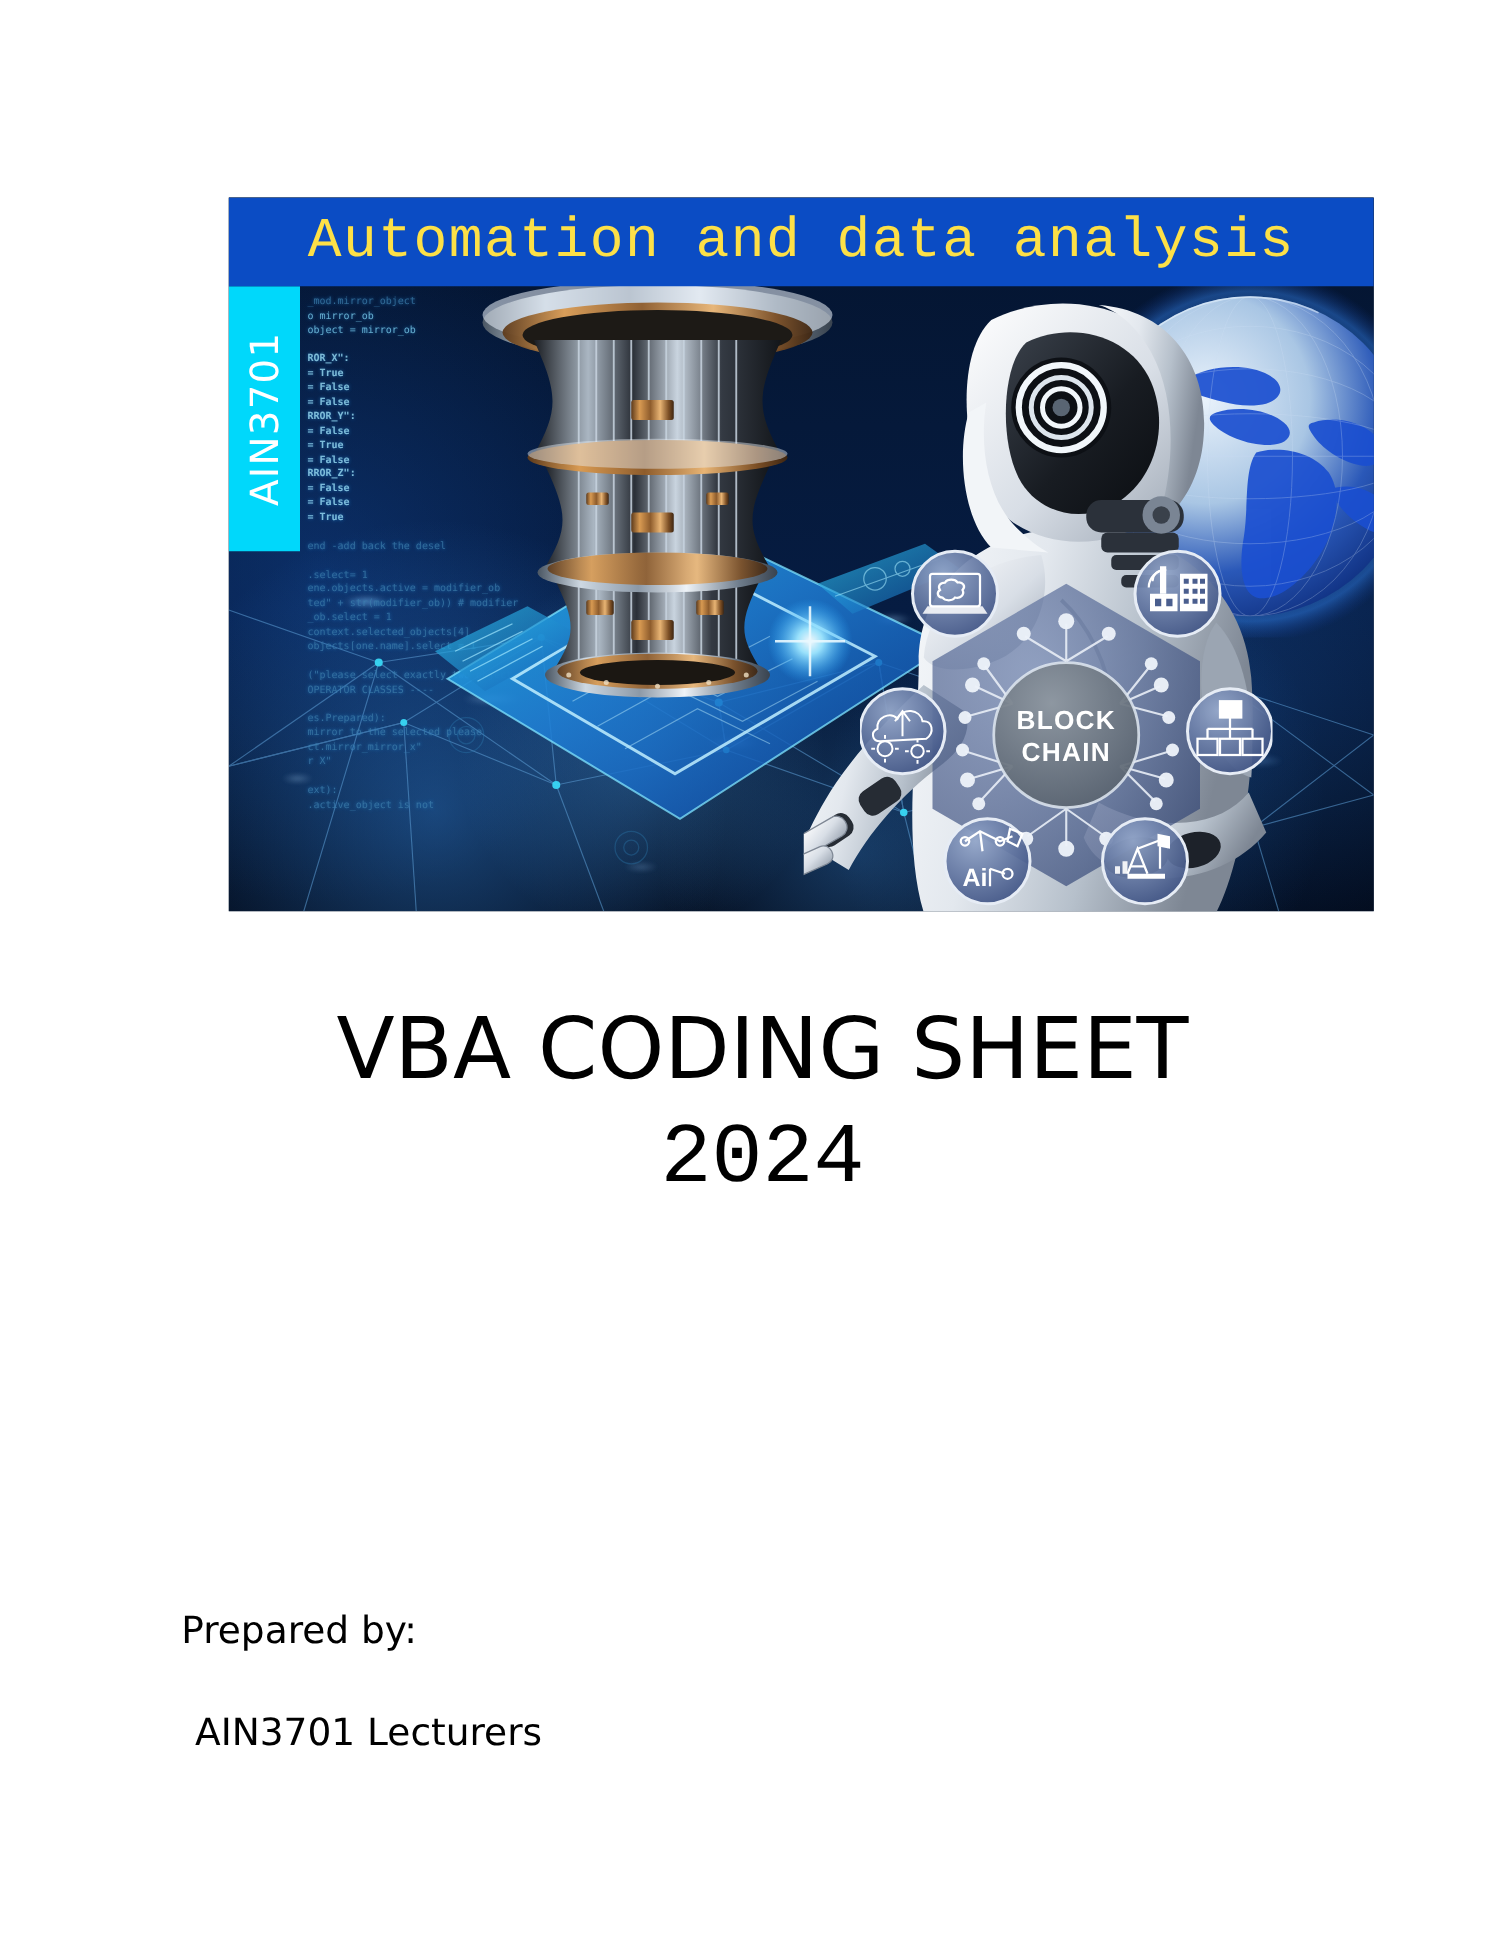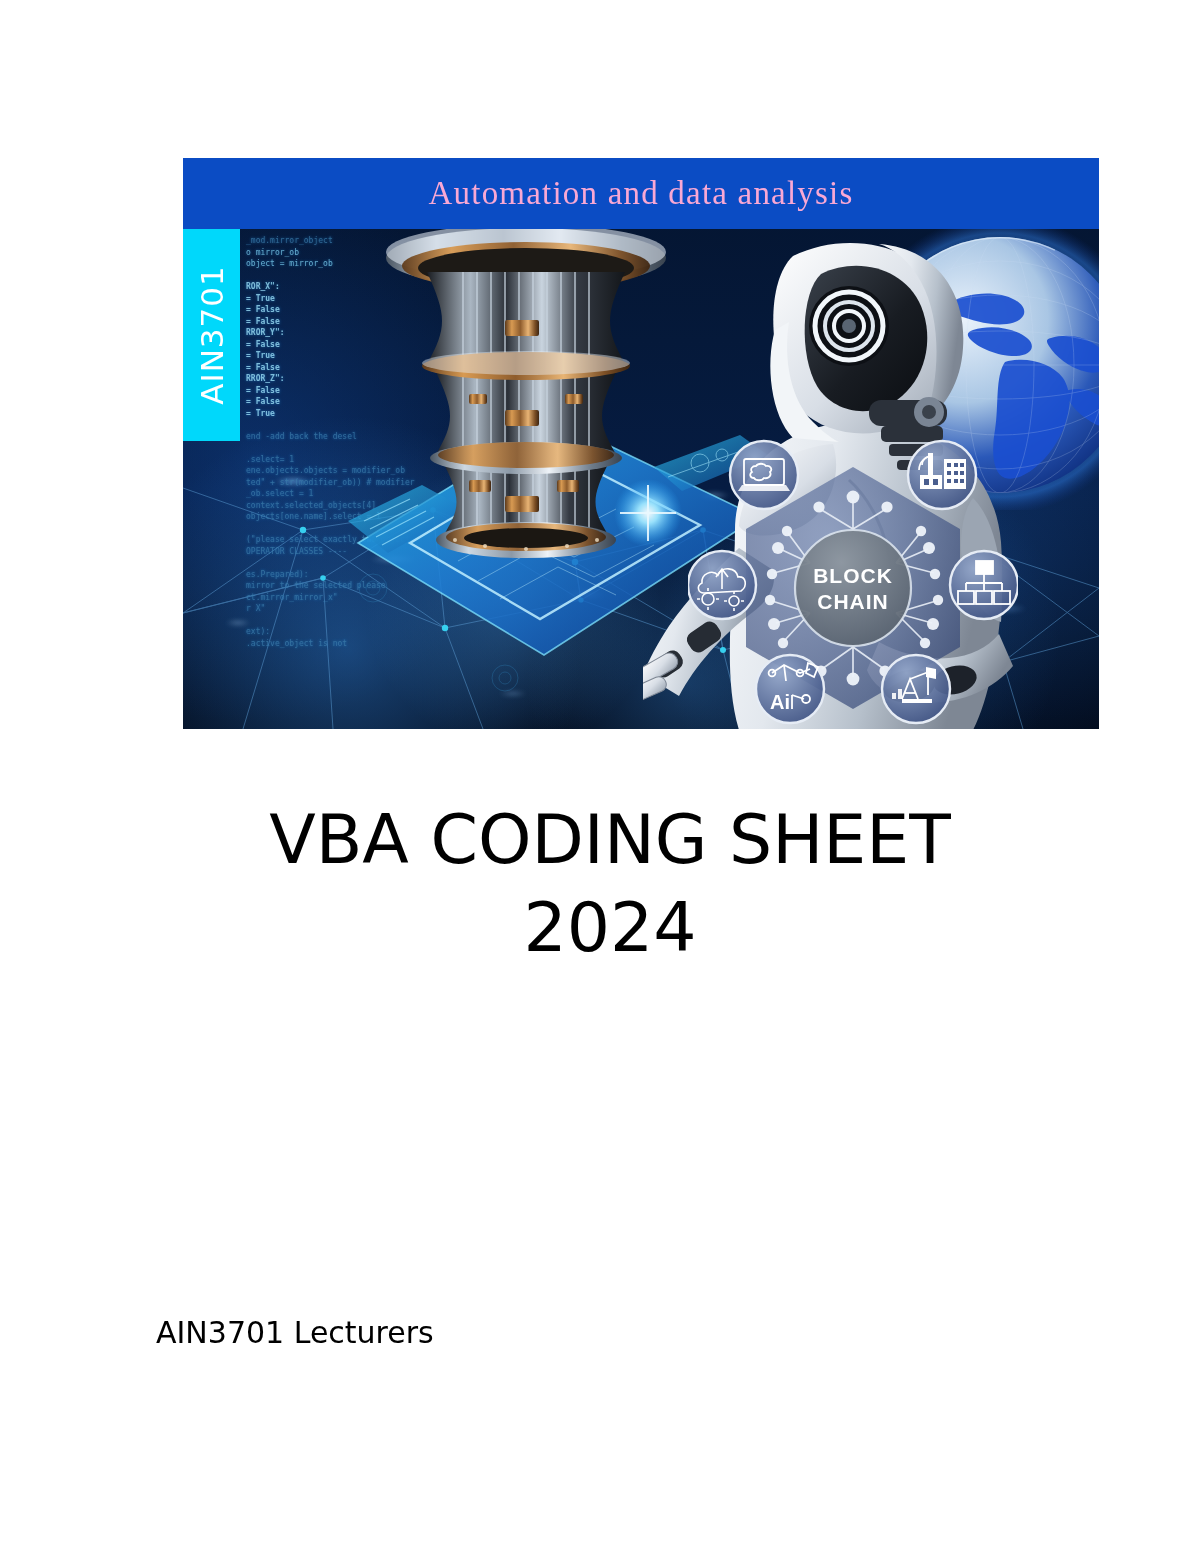--- a/index.html
+++ b/index.html
@@ -82,26 +82,26 @@
     left: 0; top: 0;
     width: 100%;
     height: 71px;
     background: #0b4cc4;
     display: flex;
     align-items: center;
     justify-content: center;
     z-index: 6;
   }
   .banner-text {
-    color: #f9a8d4;
-    font-size: 33px;
+    color: #fde047;
+    font-size: 45px;
     font-weight: 400;
     letter-spacing: 1.2px;
     white-space: nowrap;
-    font-family: Liberation Serif, serif;
+    font-family: Liberation Mono, monospace;
   }
 
   
   .code-strip {
     position: absolute;
     left: 0;
     top: 71px;
     width: 57px;
     height: 212px;
     background: #00d8fb;
@@ -199,21 +199,21 @@
     top: 750px;
     width: 916px;
     text-align: center;
     font-family: "DejaVu Sans", sans-serif;
     font-size: 68px;
     line-height: 88px;
     font-weight: 400;
     color: #000000;
     letter-spacing: 0px;
   }
-  .doc-title .line2 { display: block; }
+  .doc-title .line2 { display: block; font-family: Liberation Mono, monospace; }
 
   .prepared-block {
     position: absolute;
     left: 145px;
     top: 1278px;
     width: 700px;
   }
   .prepared-label,
   .prepared-value {
     font-family: "DejaVu Sans", sans-serif;
@@ -290,21 +290,21 @@
       <div class="code-line kw">= True</div>
       <div class="code-line kw">= False</div>
       <div class="code-line kw">RROR_Z":</div>
       <div class="code-line kw">= False</div>
       <div class="code-line kw">= False</div>
       <div class="code-line kw">= True</div>
       <div class="code-line">&nbsp;</div>
       <div class="code-line dim">end -add back the desel</div>
       <div class="code-line dim">&nbsp;</div>
       <div class="code-line dim">.select= 1</div>
-      <div class="code-line dim">ene.objects.objects = modifier_ob</div>
+      <div class="code-line dim">ene.objects.active = modifier_ob</div>
       <div class="code-line dim">ted" + str(modifier_ob)) # modifier</div>
       <div class="code-line dim">_ob.select = 1</div>
       <div class="code-line dim">context.selected_objects[4]</div>
       <div class="code-line dim">objects[one.name].select = 1</div>
       <div class="code-line dim">&nbsp;</div>
       <div class="code-line dim">("please select exactly two object</div>
       <div class="code-line dim">OPERATOR CLASSES ----</div>
       <div class="code-line dim">&nbsp;</div>
       <div class="code-line dim">es.Prepared):</div>
       <div class="code-line dim">mirror to the selected please</div>
@@ -713,16 +713,17 @@
     </div>
 
   </figure>
 
   <h1 class="doc-title">
     <span>VBA CODING SHEET</span>
     <span class="line2">2024</span>
   </h1>
 
   <div class="prepared-block">
+    <div class="prepared-label">Prepared by:</div>
     <div class="prepared-value">AIN3701 Lecturers</div>
   </div>
 
 </div>
 
 </body></html>

